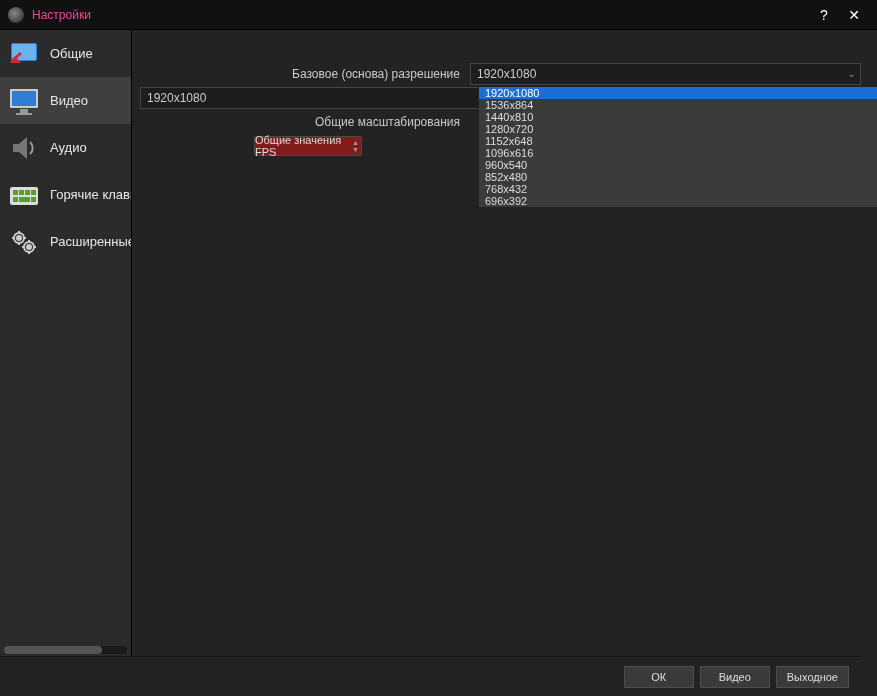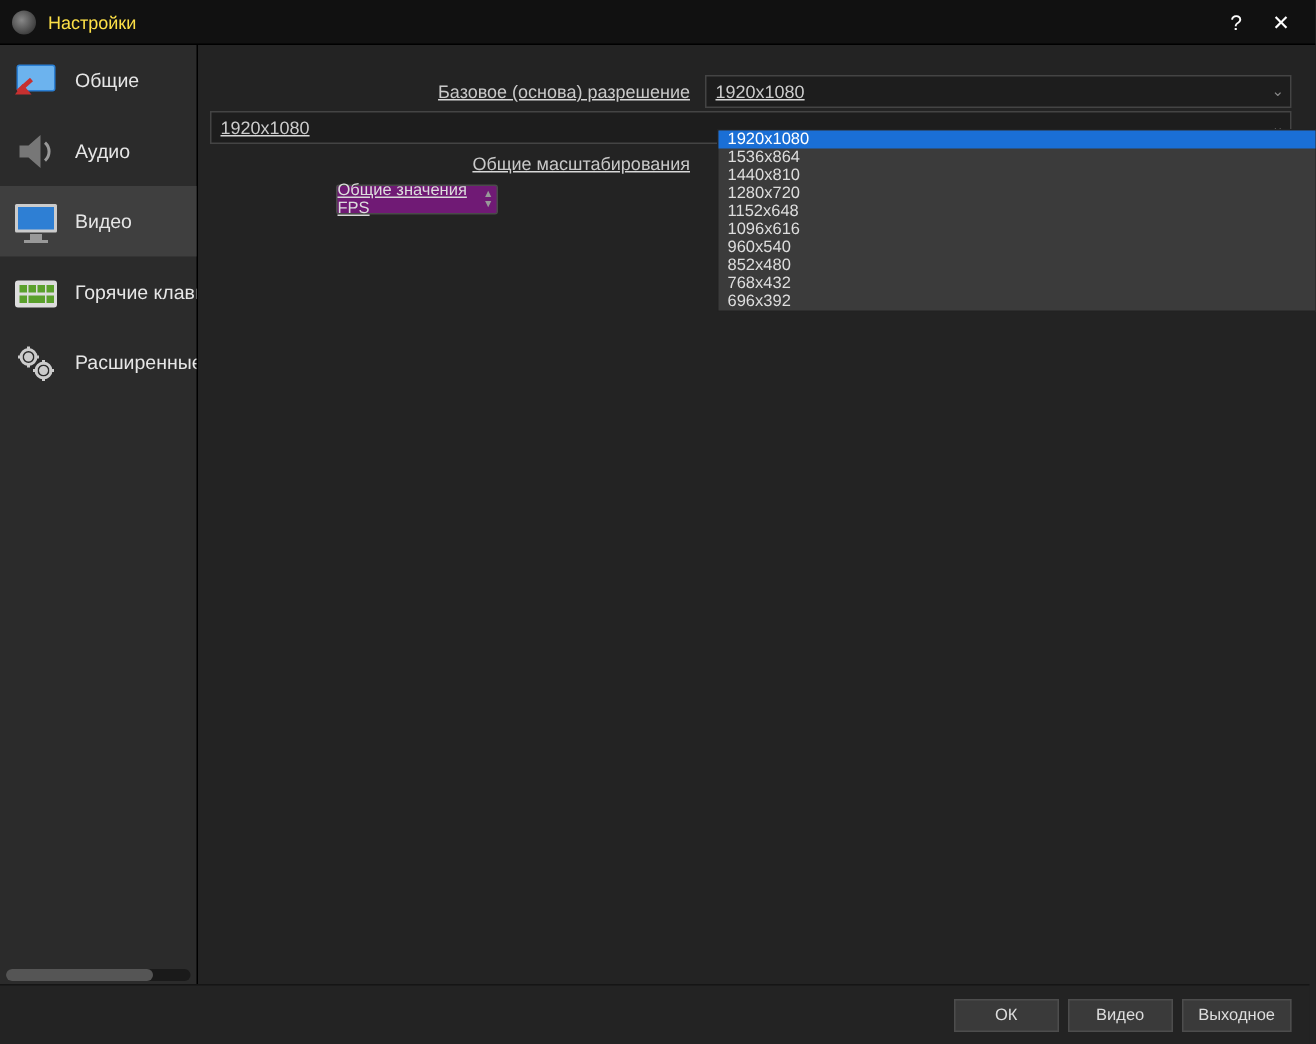--- a/index.html
+++ b/index.html
@@ -1,48 +1,48 @@
 <!DOCTYPE html>
 <html><head>
 <meta charset="utf-8">
 <style>
 * { margin: 0; padding: 0; box-sizing: border-box; font-family: "Segoe UI", Tahoma, sans-serif; }
 body { background: #232323; color: #d8d8d8; font-size: 12px; width: 877px; height: 696px; overflow: hidden; position: relative; }
 
 .titlebar { height: 30px; background: #111; display: flex; align-items: center; padding: 0 8px; border-bottom: 1px solid #000; }
 .titlebar .app-icon { width: 16px; height: 16px; border-radius: 50%; background: radial-gradient(circle at 40% 40%, #888, #222); margin-right: 8px; }
-.titlebar .title { flex: 1; color: #fde047; font-size: 12px; }
+.titlebar .title { flex: 1; color: #ec4899; font-size: 12px; }
 .titlebar .winbtn { width: 30px; text-align: center; color: #fff; font-size: 14px; cursor: pointer; }
 
 .body { display: flex; height: 626px; }
 
 .sidebar { width: 132px; background: #2b2b2b; border-right: 1px solid #000; display: flex; flex-direction: column; position: relative; }
 .side-item { height: 47px; display: flex; align-items: center; padding: 0 6px; cursor: pointer; gap: 8px; overflow: hidden; white-space: nowrap; }
 .side-item.selected { background: #3f3f3f; }
 .side-item .label { color: #e6e6e6; font-size: 13px; }
 .side-icon { width: 36px; height: 36px; display: flex; align-items: center; justify-content: center; flex-shrink: 0; }
 .scrollbar-h { position: absolute; bottom: 2px; left: 4px; right: 4px; height: 8px; background: #1a1a1a; border-radius: 4px; }
 .scrollbar-h .thumb { width: 80%; height: 100%; background: #555; border-radius: 4px; }
 
-.content { flex: 1; background: #232323; padding: 19px 16px 14px 8px; position: relative; text-decoration: underline; }
+.content { flex: 1; background: #232323; padding: 32px 16px 14px 8px; position: relative; }
 .row { display: flex; align-items: center; height: 24px; margin-bottom: 0px; }
 .row-label { width: 330px; text-align: right; padding-right: 10px; color: #c9c9c9; font-size: 12px; }
 .row-control { flex: 1; position: relative; }
 
 .combo { height: 22px; background: #1d1d1d; border: 1px solid #444; display: flex; align-items: center; padding: 0 6px; color: #ccc; font-size: 12px; position: relative; cursor: pointer; }
 .combo .arrow { position: absolute; right: 4px; top: 4px; color: #888; font-size: 10px; }
 
-.fps-combo { width: 108px; height: 20px; background: #701a75; border: 1px solid #4a4a4a; border-radius: 2px; display: flex; align-items: center; justify-content: center; color: #ddd; font-size: 11px; margin-left: 84px; position: relative; cursor: pointer;}
+.fps-combo { width: 108px; height: 20px; background: #7f1d1d; border: 1px solid #4a4a4a; border-radius: 2px; display: flex; align-items: center; justify-content: center; color: #ddd; font-size: 11px; margin-left: 114px; position: relative; cursor: pointer;}
 .fps-combo .spin { position: absolute; right: 2px; display:flex; flex-direction:column; font-size:7px; color:#999; line-height:7px;}
 
 .dropdown { position: absolute; left: 346px; top: 56px; width: 511px; background: #3b3b3b; border: 1px solid #222; z-index: 10; }
 .drop-item { height: 12px; padding: 0 6px; color: #ddd; font-size: 11px; display: flex; align-items: center; cursor: pointer; line-height: 12px; }
 .drop-item.highlight { background: #1a6fd6; color: #fff; }
 
-.footer { position: absolute; bottom: 0; left: 0; right: 4px; height: 40px; background: #232323; display: flex; align-items: center; justify-content: flex-end; padding: 0 12px; gap: 6px; border-top: 1px solid #151515;}
+.footer { position: absolute; bottom: 0; left: 0; right: 16px; height: 40px; background: #232323; display: flex; align-items: center; justify-content: flex-end; padding: 0 12px; gap: 6px; border-top: 1px solid #151515;}
 .btn { min-width: 70px; height: 22px; background: #3a3a3a; border: 1px solid #4d4d4d; color: #ddd; font-size: 11px; display: flex; align-items: center; justify-content: center; cursor: pointer; padding: 0 10px;}
 </style>
 </head>
 <body>
 
 <div class="titlebar">
   <div class="app-icon"></div>
   <div class="title">Настройки</div>
   <div class="winbtn">?</div>
   <div class="winbtn">✕</div>
@@ -54,39 +54,39 @@
       <div class="side-icon">
         <svg width="34" height="34" viewBox="0 0 34 34">
             <rect x="4" y="6" width="26" height="18" rx="2" fill="#2a7fd4"></rect>
             <rect x="5" y="7" width="24" height="16" rx="1" fill="#6cb3ee"></rect>
             <path d="M3 26 L8 19 L14 26 Z" fill="#c63030"></path>
             <path d="M5 24 L14 16" stroke="#c63030" stroke-width="3"></path>
           </svg>
       </div>
       <span class="label">Общие</span>
     </div>
-    <div class="side-item">
-      <div class="side-icon">
-        <svg width="34" height="34" viewBox="0 0 34 34">
-            <path d="M6 13 L12 13 L20 6 L20 28 L12 21 L6 21 Z" fill="#777"></path>
-            <path d="M23 11 A 8 8 0 0 1 23 23" fill="none" stroke="#999" stroke-width="2"></path>
-          </svg>
-      </div>
-      <span class="label">Аудио</span>
-    </div>
     <div class="side-item selected">
       <div class="side-icon">
         <svg width="34" height="34" viewBox="0 0 34 34">
             <rect x="3" y="5" width="28" height="19" rx="1" fill="#ccc"></rect>
             <rect x="5" y="7" width="24" height="15" fill="#2e7fd4"></rect>
             <rect x="13" y="25" width="8" height="4" fill="#999"></rect>
             <rect x="9" y="29" width="16" height="2" fill="#999"></rect>
           </svg>
       </div>
       <span class="label">Видео</span>
+    </div>
+    <div class="side-item">
+      <div class="side-icon">
+        <svg width="34" height="34" viewBox="0 0 34 34">
+            <path d="M6 13 L12 13 L20 6 L20 28 L12 21 L6 21 Z" fill="#777"></path>
+            <path d="M23 11 A 8 8 0 0 1 23 23" fill="none" stroke="#999" stroke-width="2"></path>
+          </svg>
+      </div>
+      <span class="label">Аудио</span>
     </div>
     <div class="side-item">
       <div class="side-icon">
         <svg width="34" height="34" viewBox="0 0 34 34">
             <rect x="3" y="9" width="28" height="18" rx="2" fill="#ddd"></rect>
             <g fill="#5aa02c">
               <rect x="6" y="12" width="5" height="5"></rect>
               <rect x="12" y="12" width="5" height="5"></rect>
               <rect x="18" y="12" width="5" height="5"></rect>
               <rect x="24" y="12" width="5" height="5"></rect>

